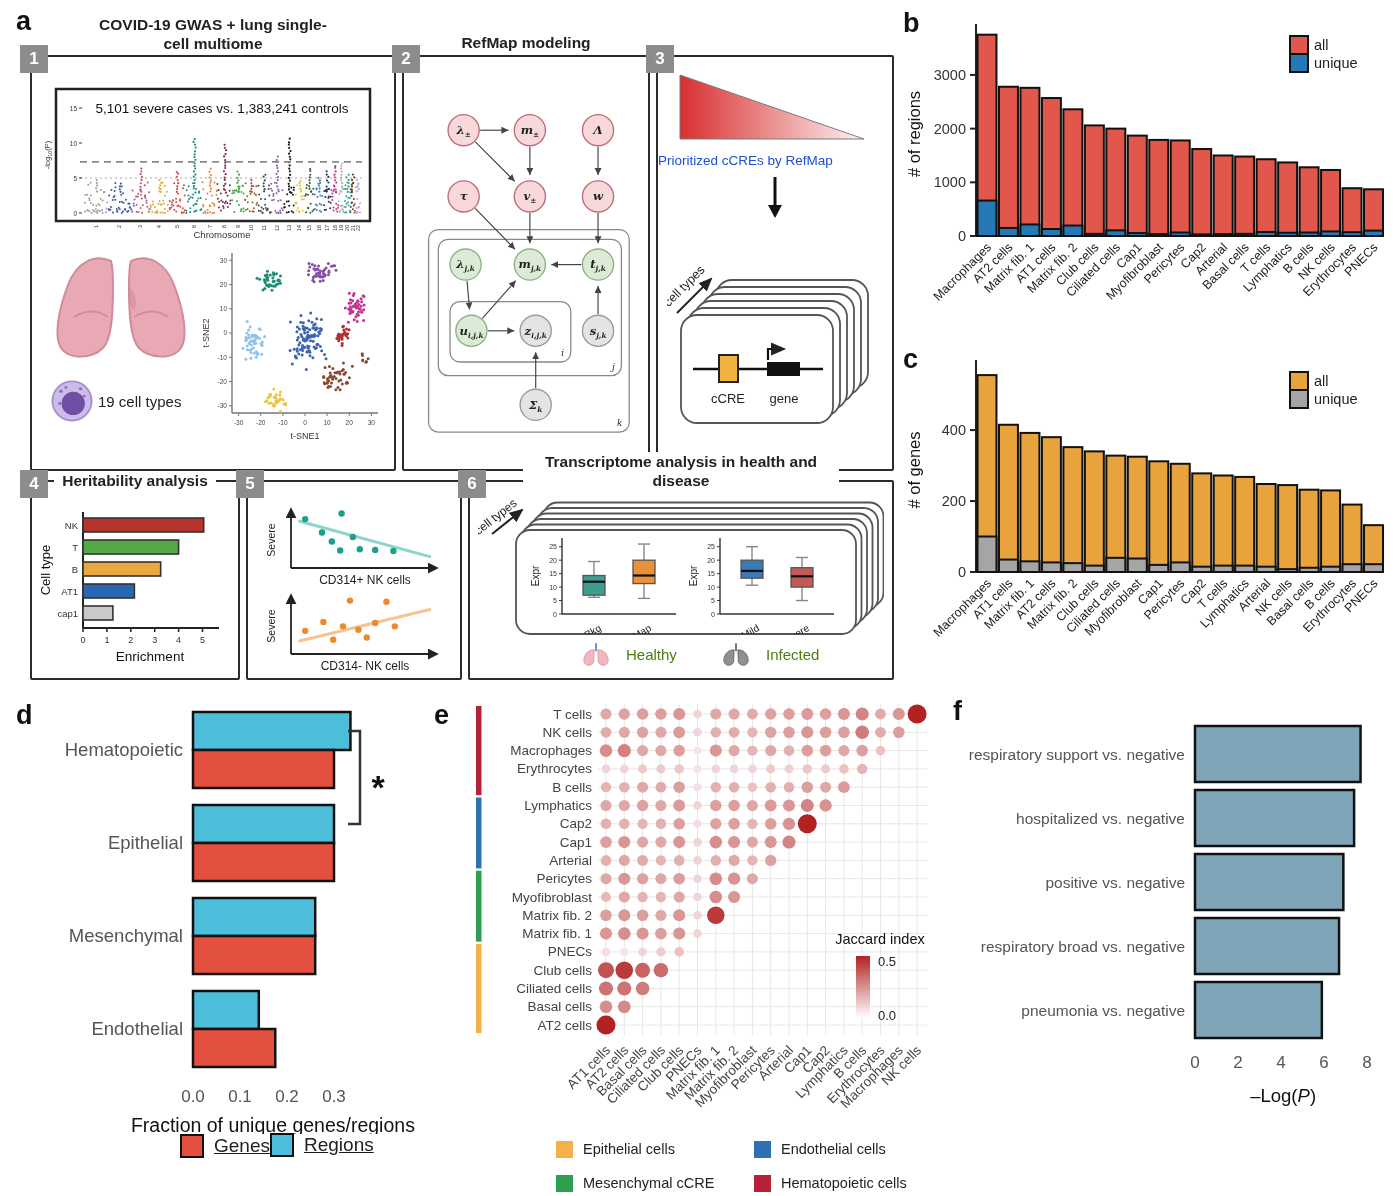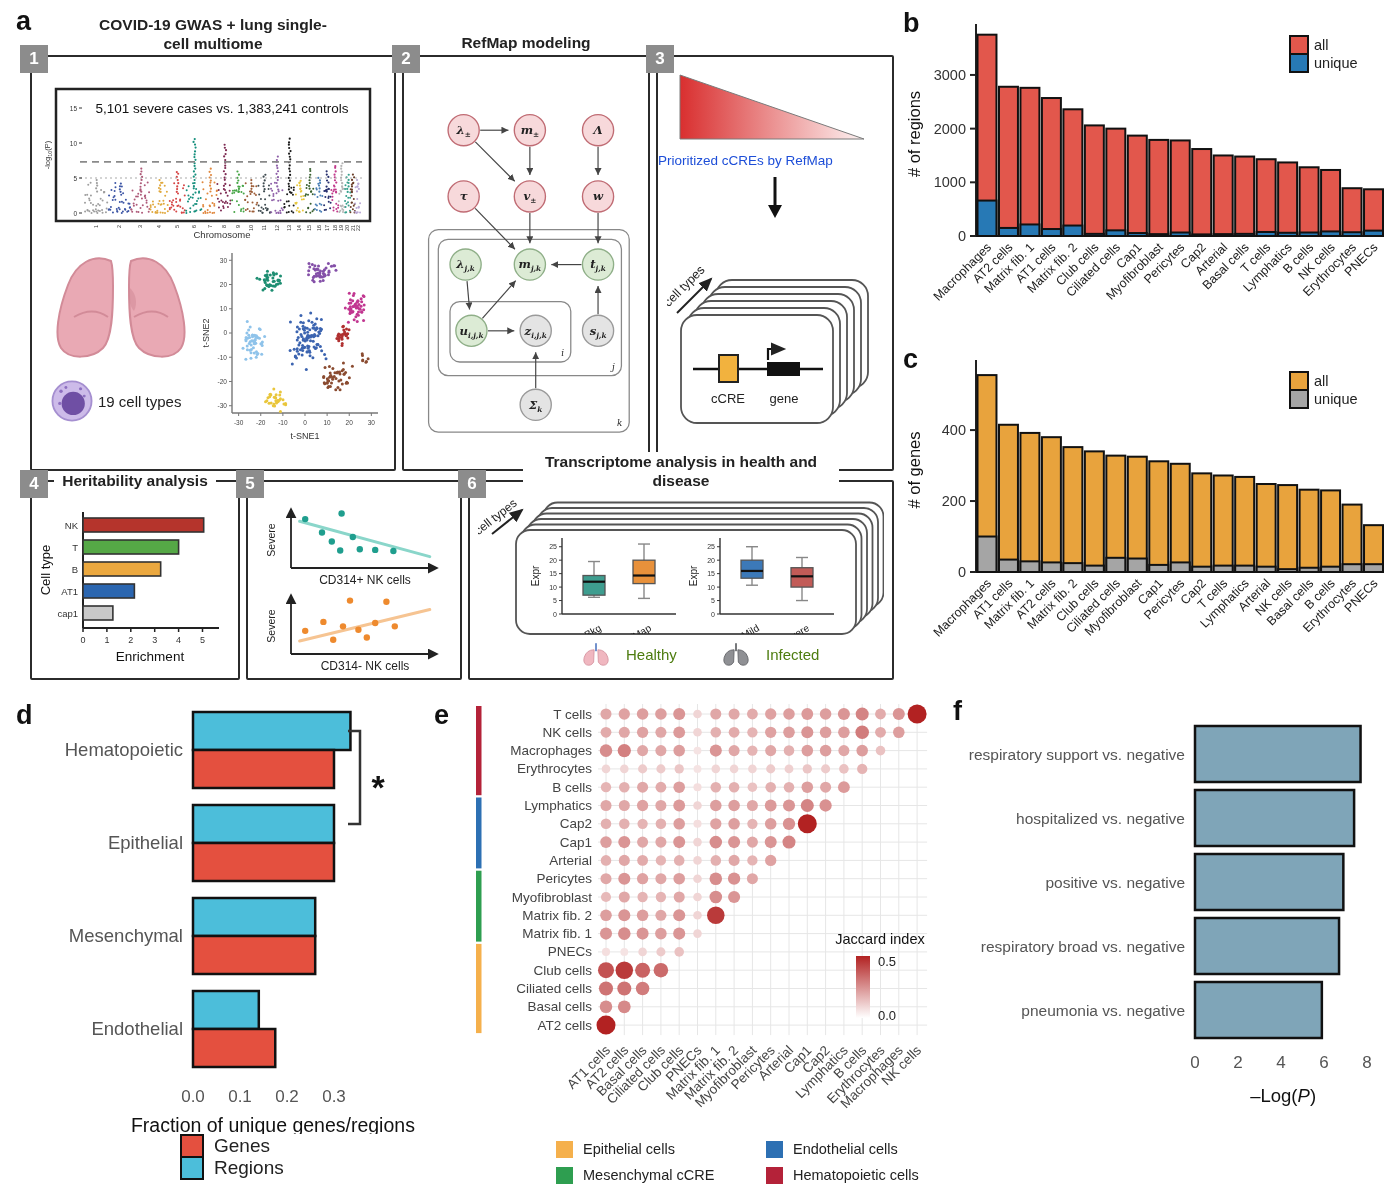--- a/index.html
+++ b/index.html
@@ -10,21 +10,21 @@
   .badge{position:absolute;left:-12px;top:-12px;width:28px;height:28px;background:#8c8c8c;color:#fff;
          font-size:17px;font-weight:bold;display:flex;align-items:center;justify-content:center;z-index:3;}
   .abox-title{position:absolute;left:0;right:0;text-align:center;font-size:15.5px;font-weight:600;color:#222;
               line-height:1.25;z-index:2;}
   .abox-title span{background:#fff;padding:0 8px;display:inline-block;}
   .cap{position:absolute;text-align:left;font-size:13.5px;color:#1d4ed8;}
   .cellrow{position:absolute;display:flex;align-items:center;gap:4px;}
   .cellrow .lbl{font-size:15px;color:#222;}
   .lungrow{position:absolute;display:flex;align-items:center;gap:14px;}
   .lungrow .lbl{font-size:15px;color:#4d7c0f;}
-  .legend-box{position:absolute;display:flex;flex-direction:column;}
+  .legend-box{position:absolute;display:flex;flex-direction:row;text-decoration:underline;}
   .legend-item{display:flex;align-items:center;gap:10px;}
   .legend-swatch{width:24px;height:24px;border:2.5px solid #111;box-sizing:border-box;}
   .legend-item .lbl{font-size:19px;color:#222;}
   .e-legend{position:absolute;display:grid;grid-template-columns:190px 210px;grid-auto-rows:26px;column-gap:20px;}
   .e-legend .legend-item .lbl{font-size:14.5px;}
   .e-legend .legend-swatch{width:17px;height:17px;border:none;}
 </style>
 </head>
 <body>
 
@@ -1902,21 +1902,21 @@
       <defs>
         <linearGradient id="jg" x1="0" y1="0" x2="0" y2="1">
           <stop offset="0" stop-color="#B22222"></stop>
           <stop offset="1" stop-color="#ffffff"></stop>
         </linearGradient>
       </defs>
       <rect x="428" y="262" width="14" height="62" fill="url(#jg)"></rect>
       <text x="450" y="272" font-size="13" text-anchor="start" fill="#222">0.5</text>
       <text x="450" y="326" font-size="13" text-anchor="start" fill="#222">0.0</text>
     </svg>
-  <div class="e-legend" style="left:128px;top:442px;">
+  <div class="e-legend" style="left:128px;top:442px;gap:8px;">
     <div class="legend-item">
       <div class="legend-swatch" id="sw-epi" style="background: rgb(245, 176, 76);"></div>
       <span class="lbl">Epithelial cells</span>
     </div>
     <div class="legend-item">
       <div class="legend-swatch" id="sw-endo" style="background: rgb(45, 112, 179);"></div>
       <span class="lbl">Endothelial cells</span>
     </div>
     <div class="legend-item">
       <div class="legend-swatch" id="sw-mes" style="background: rgb(46, 158, 80);"></div>

